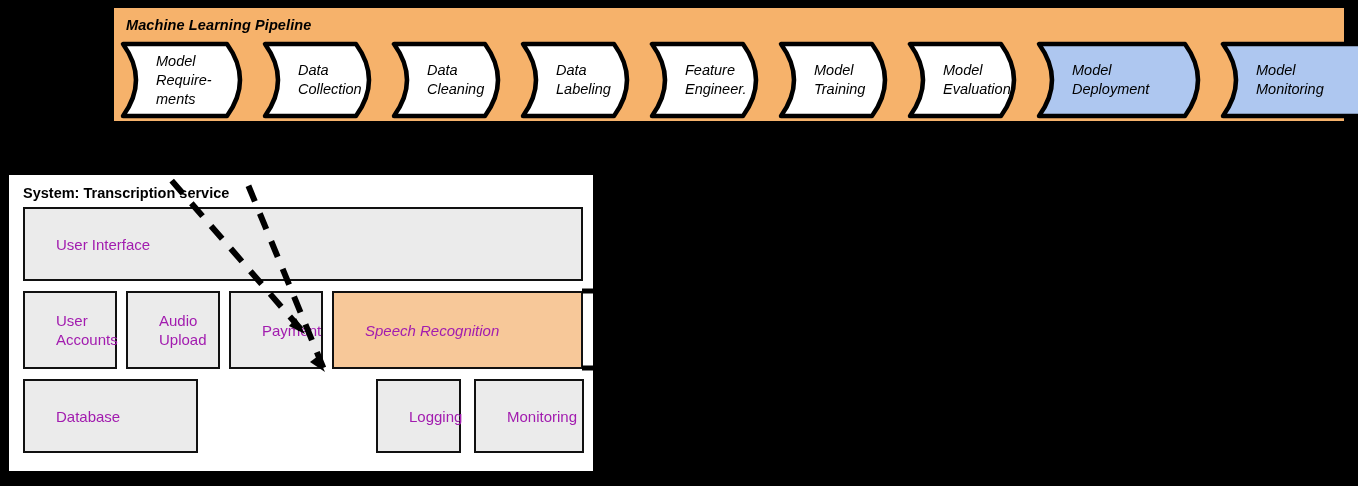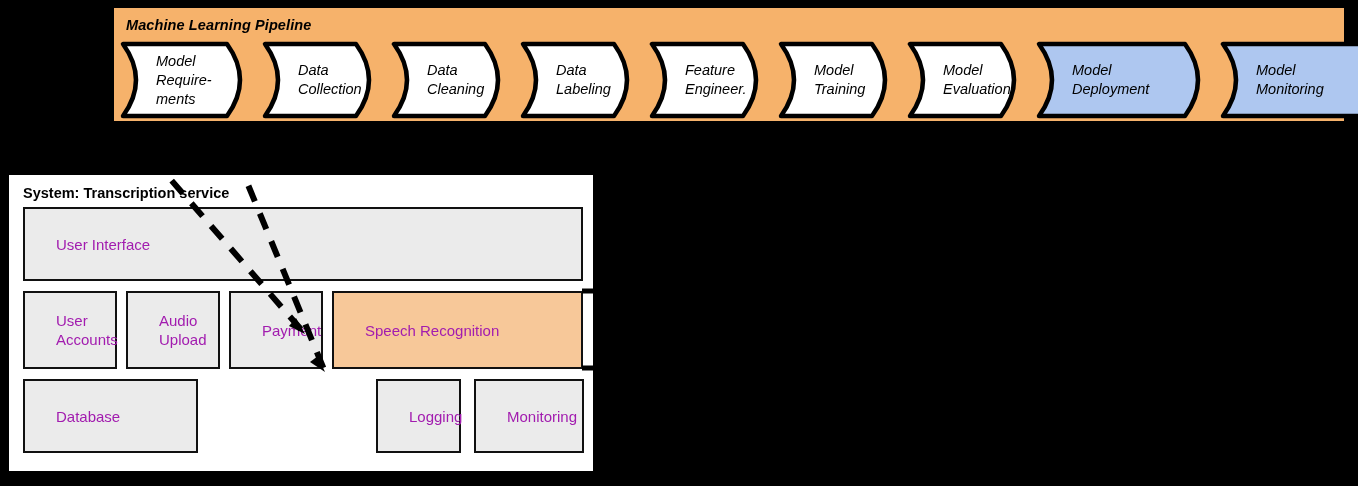--- a/index.html
+++ b/index.html
@@ -47,21 +47,21 @@
   .comp .clbl{
     position:absolute;left:9px;top:50%;transform:translateY(-50%);
     font-size:15px;line-height:19px;color:#a21caf;white-space:pre;margin-left:22px;
   }
 
   
   #row-ui{left:14px;top:32px;width:560px;height:74px;}
   #c-user-accounts{left:14px;top:116px;width:94px;height:78px;}
   #c-audio-upload{left:117px;top:116px;width:94px;height:78px;}
   #c-payment{left:220px;top:116px;width:94px;height:78px;text-decoration:underline;}
-  #c-speech{left:323px;top:116px;width:251px;height:78px;}
+  #c-speech{left:323px;top:116px;width:251px;height:78px;font-style:italic;}
   #c-database{left:14px;top:204px;width:175px;height:74px;}
   #c-cloud{left:175px;top:204px;width:186px;height:74px;}
   #c-logging{left:367px;top:204px;width:85px;height:74px;}
   #c-monitoring{left:465px;top:204px;width:110px;height:74px;}
 
   
   #overlay{position:absolute;left:0;top:0;width:1358px;height:486px;
            pointer-events:none;}
 </style>
 </head>

